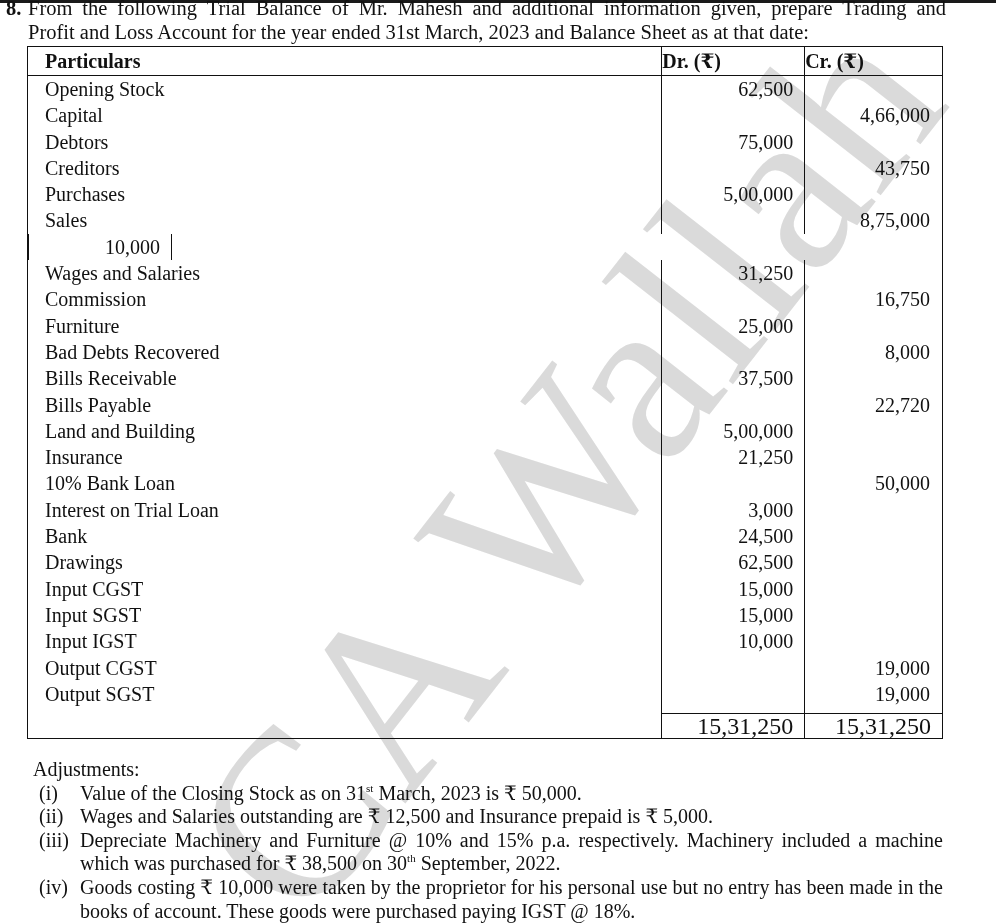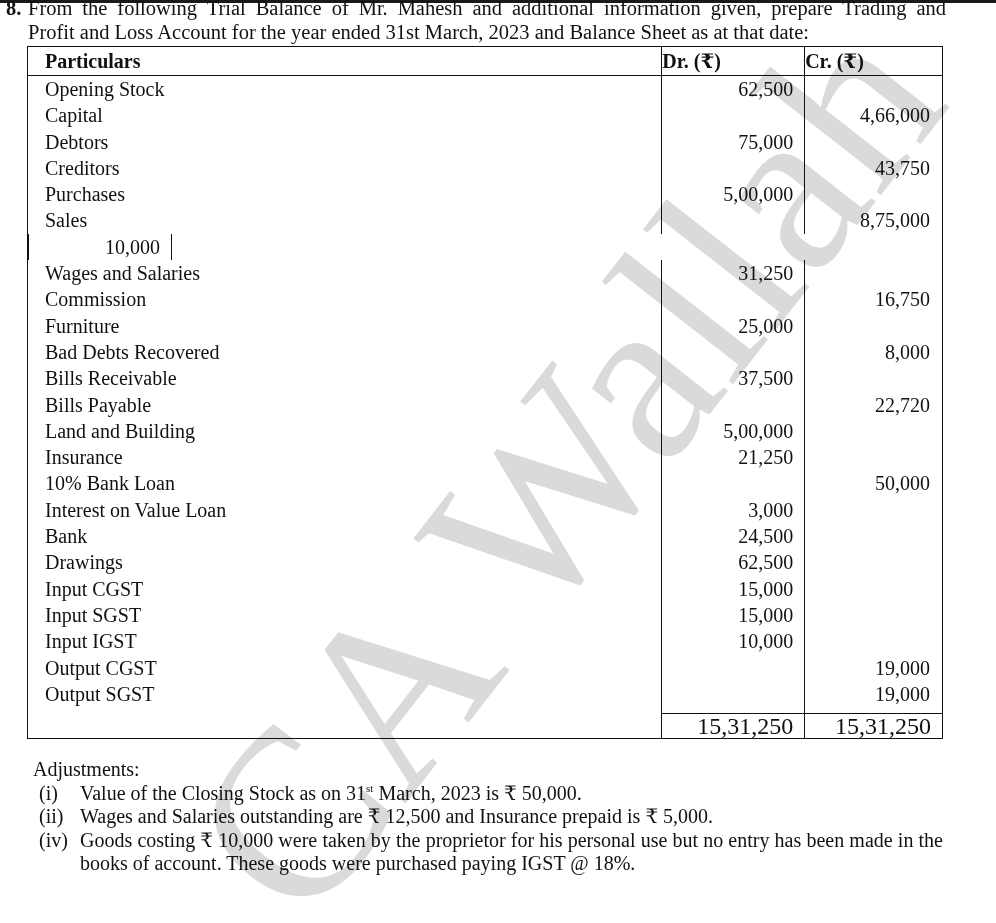--- a/index.html
+++ b/index.html
@@ -141,21 +141,21 @@
         <div class="c1">Insurance</div>
         <div class="c2">21,250</div>
         <div class="c3"></div>
       </div>
       <div class="row">
         <div class="c1">10% Bank Loan</div>
         <div class="c2"></div>
         <div class="c3">50,000</div>
       </div>
       <div class="row">
-        <div class="c1">Interest on Value Loan</div>
+        <div class="c1">Interest on Trial Loan</div>
         <div class="c2">3,000</div>
         <div class="c3"></div>
       </div>
       <div class="row">
         <div class="c1">Bank</div>
         <div class="c2">24,500</div>
         <div class="c3"></div>
       </div>
       <div class="row">
         <div class="c1">Drawings</div>
@@ -205,17 +205,21 @@
   <div id="adj-items">
       <div class="adj-item">
         <span class="num">(i)</span>
         <span class="txt"><span>Value of the Closing Stock as on 31</span><sup>st</sup><span> March, 2023 is ₹ 50,000.</span></span>
       </div>
       <div class="adj-item">
         <span class="num">(ii)</span>
         <span class="txt"><span>Wages and Salaries outstanding are ₹ 12,500 and Insurance prepaid is ₹ 5,000.</span><sup></sup><span></span></span>
       </div>
       <div class="adj-item">
+        <span class="num">(iii)</span>
+        <span class="txt"><span>Depreciate Machinery and Furniture @ 10% and 15% p.a. respectively. Machinery included a machine which was purchased for ₹ 38,500 on 30</span><sup>th</sup><span> September, 2022.</span></span>
+      </div>
+      <div class="adj-item">
         <span class="num">(iv)</span>
         <span class="txt"><span>Goods costing ₹ 10,000 were taken by the proprietor for his personal use but no entry has been made in the books of account. These goods were purchased paying IGST @ 18%.</span><sup></sup><span></span></span>
       </div>
     </div>
 </div>
 
 </body></html>

